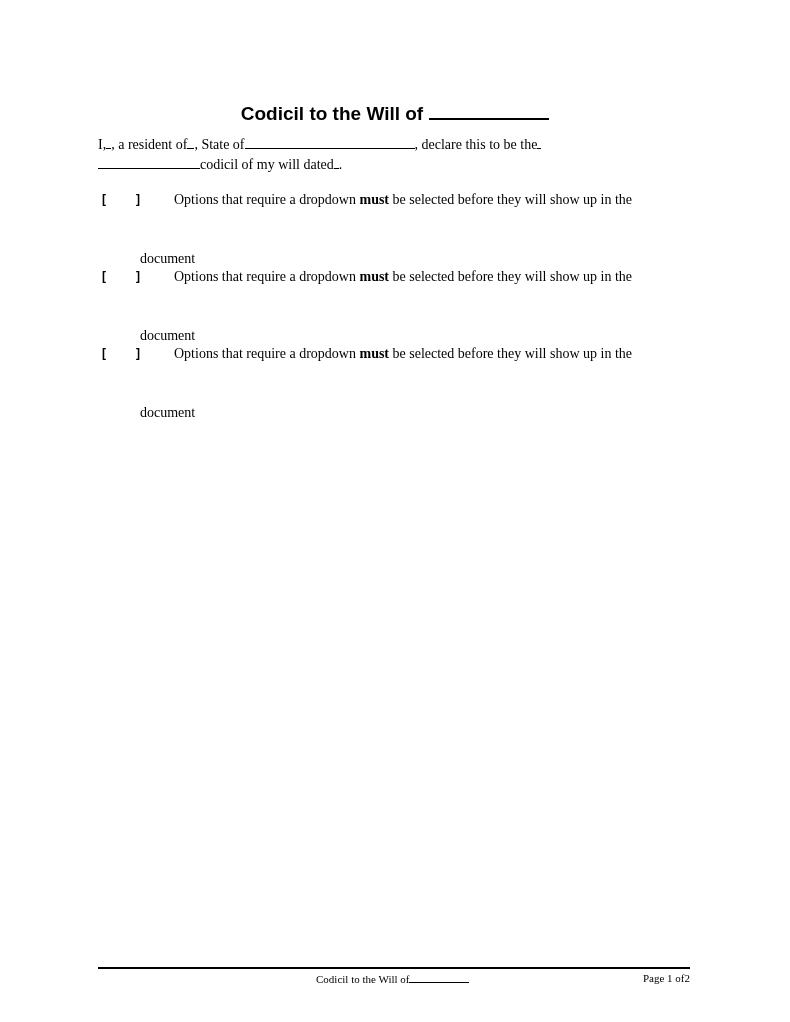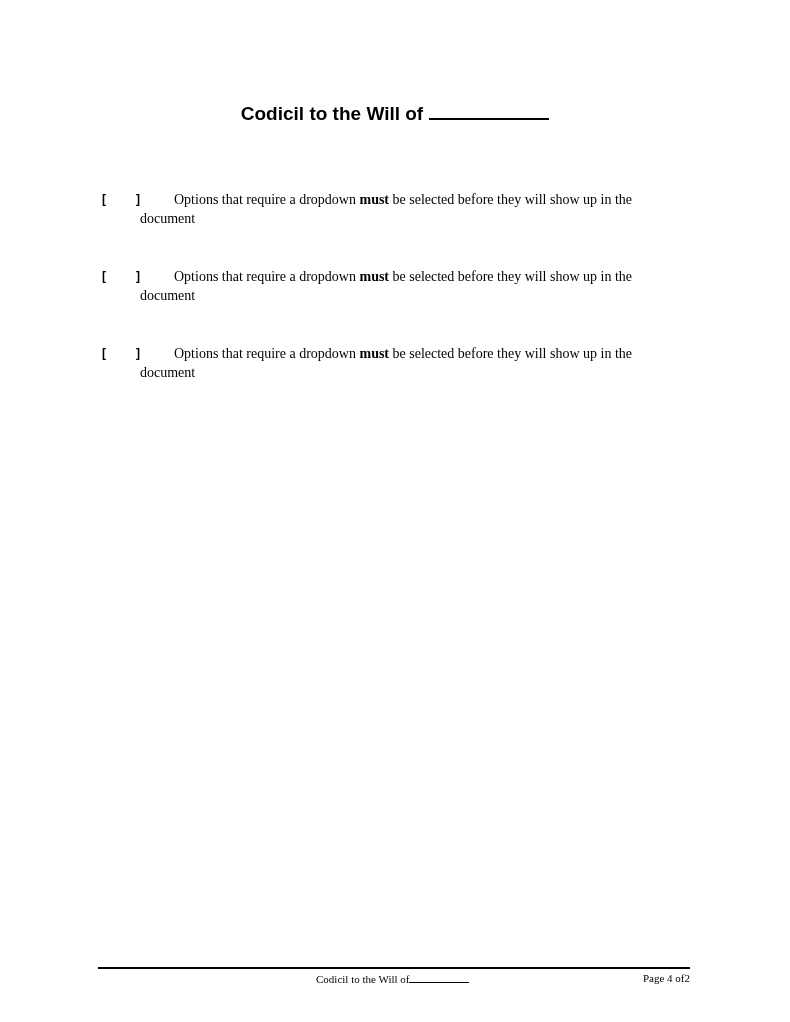--- a/index.html
+++ b/index.html
@@ -6,35 +6,39 @@
   body { width: 790px; height: 1022px; position: relative; overflow: hidden; font-family: "Liberation Serif", serif; color: #000; }
   .page { position: absolute; left: 0; top: 0; width: 790px; height: 1022px; background: #fff; }
   .title { position: absolute; top: 100px; left: 0; width: 790px; text-align: center; font-family: "Liberation Sans", sans-serif; font-weight: bold; font-size: 19px; }
   .title .blank { display: inline-block; width: 120px; border-bottom: 2px solid #000; height: 18px; vertical-align: baseline; margin-left: 6px; }
   .intro { position: absolute; top: 134px; left: 98px; width: 560px; font-size: 14px; line-height: 19px; }
   .u { display: inline-block; border-bottom: 1px solid #000; height: 14px; vertical-align: baseline; }
   .opt { position: absolute; left: 98px; width: 560px; font-size: 14px; line-height: 19px; }
   .opt .bracket { position: absolute; left: 4px; top: 0; font-family: "Liberation Sans", sans-serif; font-size: 12px; font-weight: bold; }
   .opt .bracket-r { position: absolute; left: 38px; top: 0; font-family: "Liberation Sans", sans-serif; font-size: 12px; font-weight: bold; }
   .opt .txt { margin-left: 76px; display: block; }
-  .opt .txt2 { margin-left: 42px; display: block; }
+  .opt .txt2 { margin-left: 42px; display: block; margin-top: 40px; }
   .footer-line { position: absolute; top: 967px; left: 98px; width: 592px; border-top: 2px solid #000; }
   .footer { position: absolute; top: 972px; left: 98px; width: 592px; font-size: 11px; }
   .footer .center { position: absolute; left: 218px; }
   .footer .center .u2 { display: inline-block; width: 60px; border-bottom: 1px solid #000; height: 10px; }
   .footer .right { position: absolute; right: 0; }
 </style>
 </head>
 <body>
 
 <div class="page">
   <div class="title">
     <span>Codicil to the Will of</span><span class="blank"></span>
   </div>
 
+  <div class="intro">
+    <span>I,</span><span class="u" style="width:5px"></span><span>, a resident of</span><span class="u" style="width:7px"></span><span>, State of</span><span class="u" style="width:170px"></span><span>, declare this to be the</span><span class="u" style="width:4px"></span><br>
+    <span class="u" style="width:102px"></span><span>codicil of my will dated</span><span class="u" style="width:5px"></span><span>.</span>
+  </div>
 
   <div class="opt" style="top:190px;">
     <span class="bracket">[</span>
     <span class="bracket-r">]</span>
     <span class="txt"><span>Options that require a dropdown </span><b>must</b><span> be selected before they will show up  in the</span></span>
     <span class="txt2">document</span>
   </div>
 
   <div class="opt" style="top:267px;">
     <span class="bracket">[</span>
@@ -46,15 +50,15 @@
   <div class="opt" style="top:344px;">
     <span class="bracket">[</span>
     <span class="bracket-r">]</span>
     <span class="txt"><span>Options that require a dropdown </span><b>must</b><span> be selected before they will show up  in the</span></span>
     <span class="txt2">document</span>
   </div>
 
   <div class="footer-line"></div>
   <div class="footer">
     <span class="center"><span>Codicil to the Will of</span><span class="u2"></span></span>
-    <span class="right">Page 4 of2</span>
+    <span class="right">Page 1 of2</span>
   </div>
 </div>
 
 </body></html>

